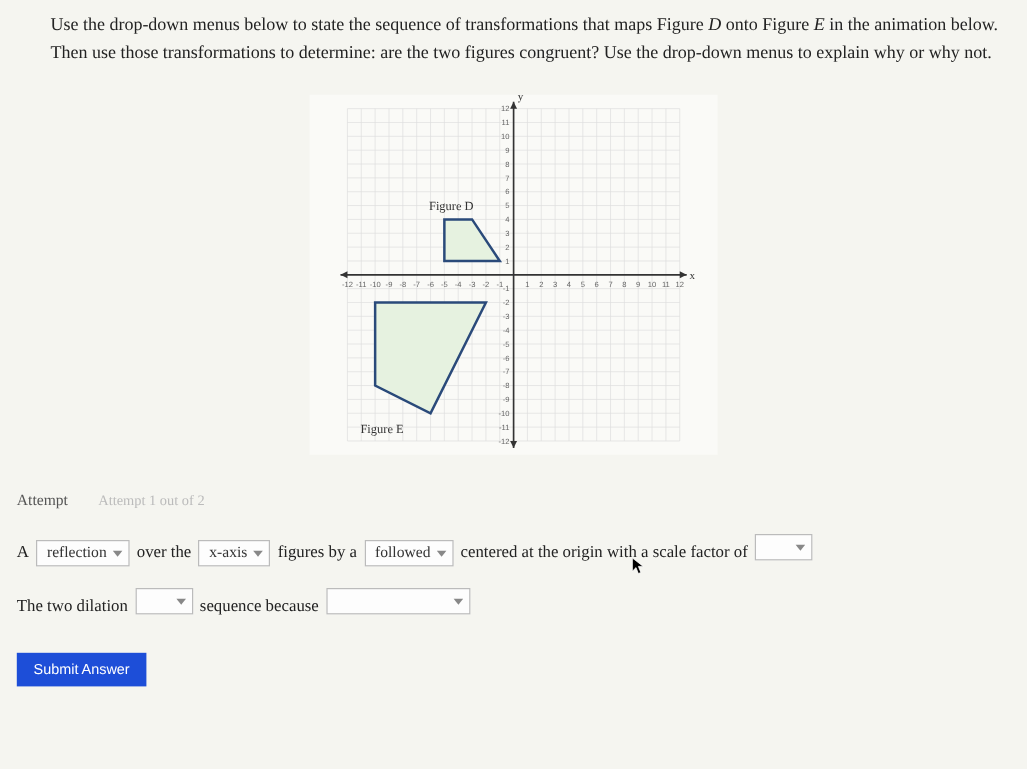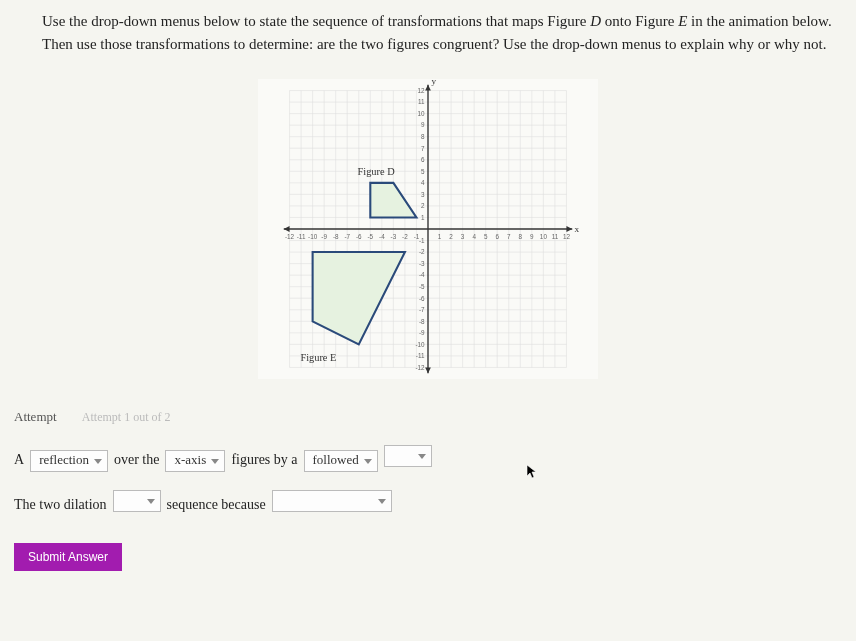--- a/index.html
+++ b/index.html
@@ -33,21 +33,21 @@
     color: #333;
   }
   .dd.empty { color: transparent; min-width: 48px; }
   .dd::after {
     content: ""; position: absolute; right: 5px; top: 50%;
     margin-top: -2px; width: 0; height: 0;
     border-left: 4px solid transparent; border-right: 4px solid transparent;
     border-top: 5px solid #888;
   }
   .submit-btn {
-    background: #a21caf; color: #fff; border: none;
+    background: #1d4ed8; color: #fff; border: none;
     padding: 7px 14px; font-size: 12px; margin-top: 10px;
     cursor: pointer;
   }
 </style>
 </head>
 <body>
 
 <div class="question-text">
   <span>Use the drop-down menus below to state the sequence of transformations that maps Figure </span><span class="italic">D</span><span> onto Figure </span><span class="italic">E</span><span> in the animation below. Then use those transformations to determine: are the two figures congruent? Use the drop-down menus to explain why or why not.</span>
 </div>
@@ -190,20 +190,21 @@
         <span>reflection</span>
       </span>
     <span>over the</span>
     <span class="dd">
         <span>x-axis</span>
       </span>
     <span>figures by a</span>
     <span class="dd">
         <span>followed</span>
       </span>
+    <span>centered at the origin with a scale factor of</span>
     <span class="dd empty">
         <span></span>
       </span>
   </div>
 
   <div style="position:relative">
     <svg width="12" height="16" style="position:absolute; left:512px; top:-26px;">
         <path d="M1 1 L1 12 L4 9 L6 14 L8 13 L6 8 L10 8 Z" fill="#000" stroke="#fff" stroke-width="0.6"></path>
       </svg>
   </div>

